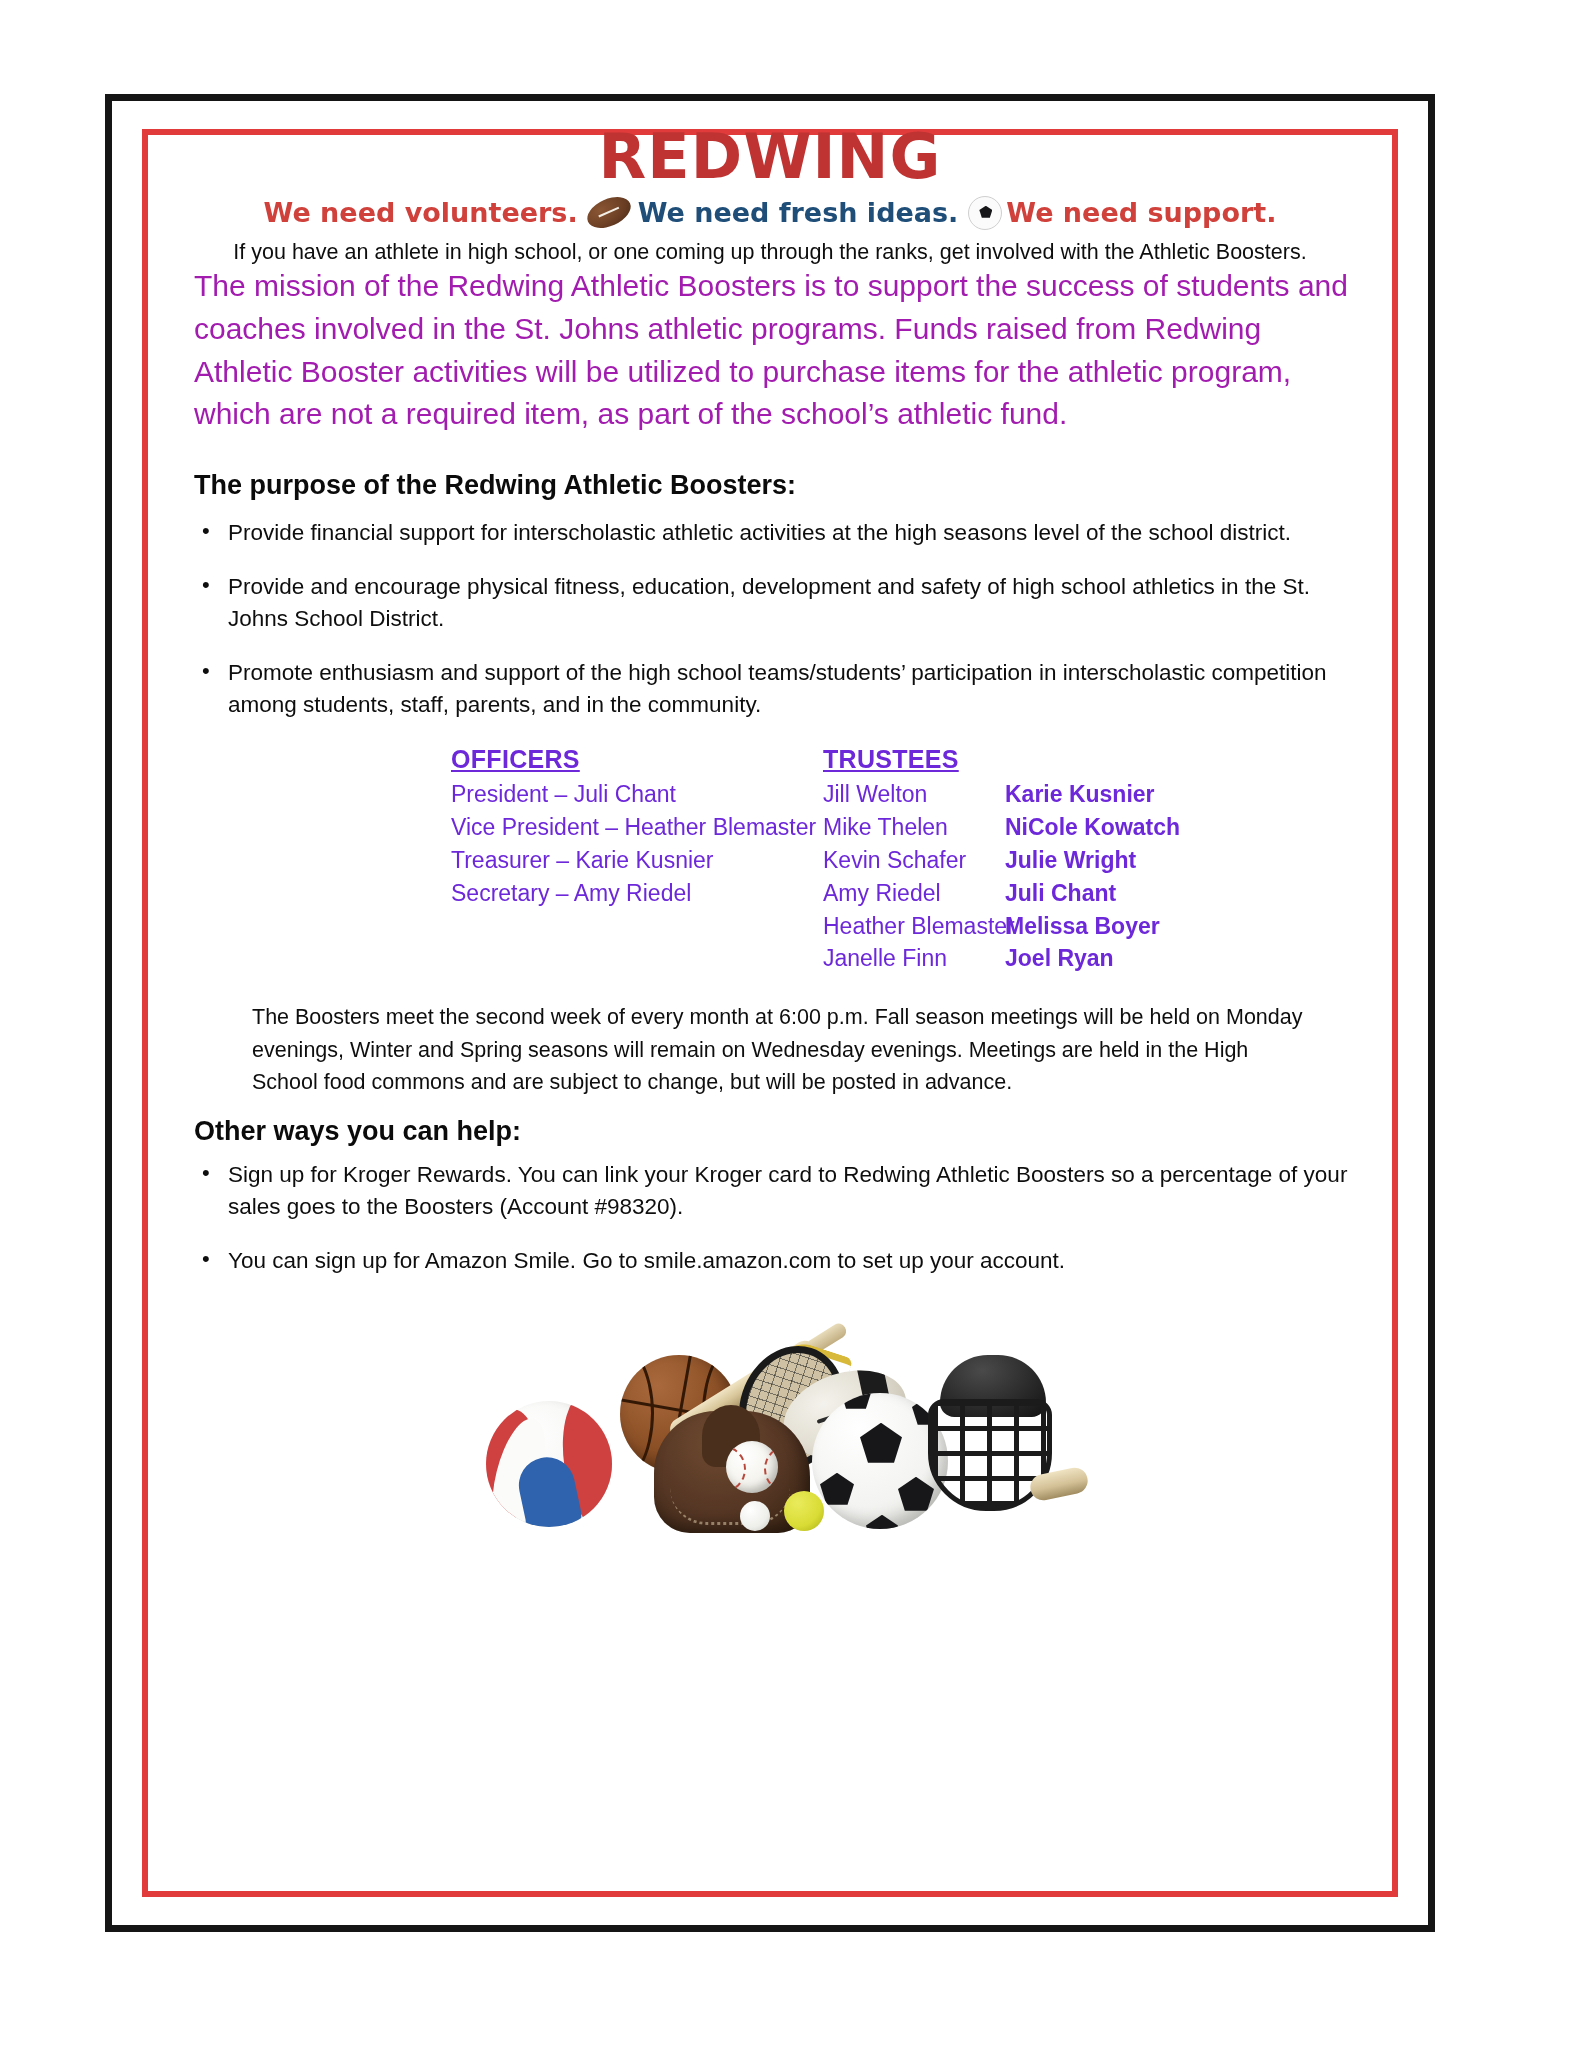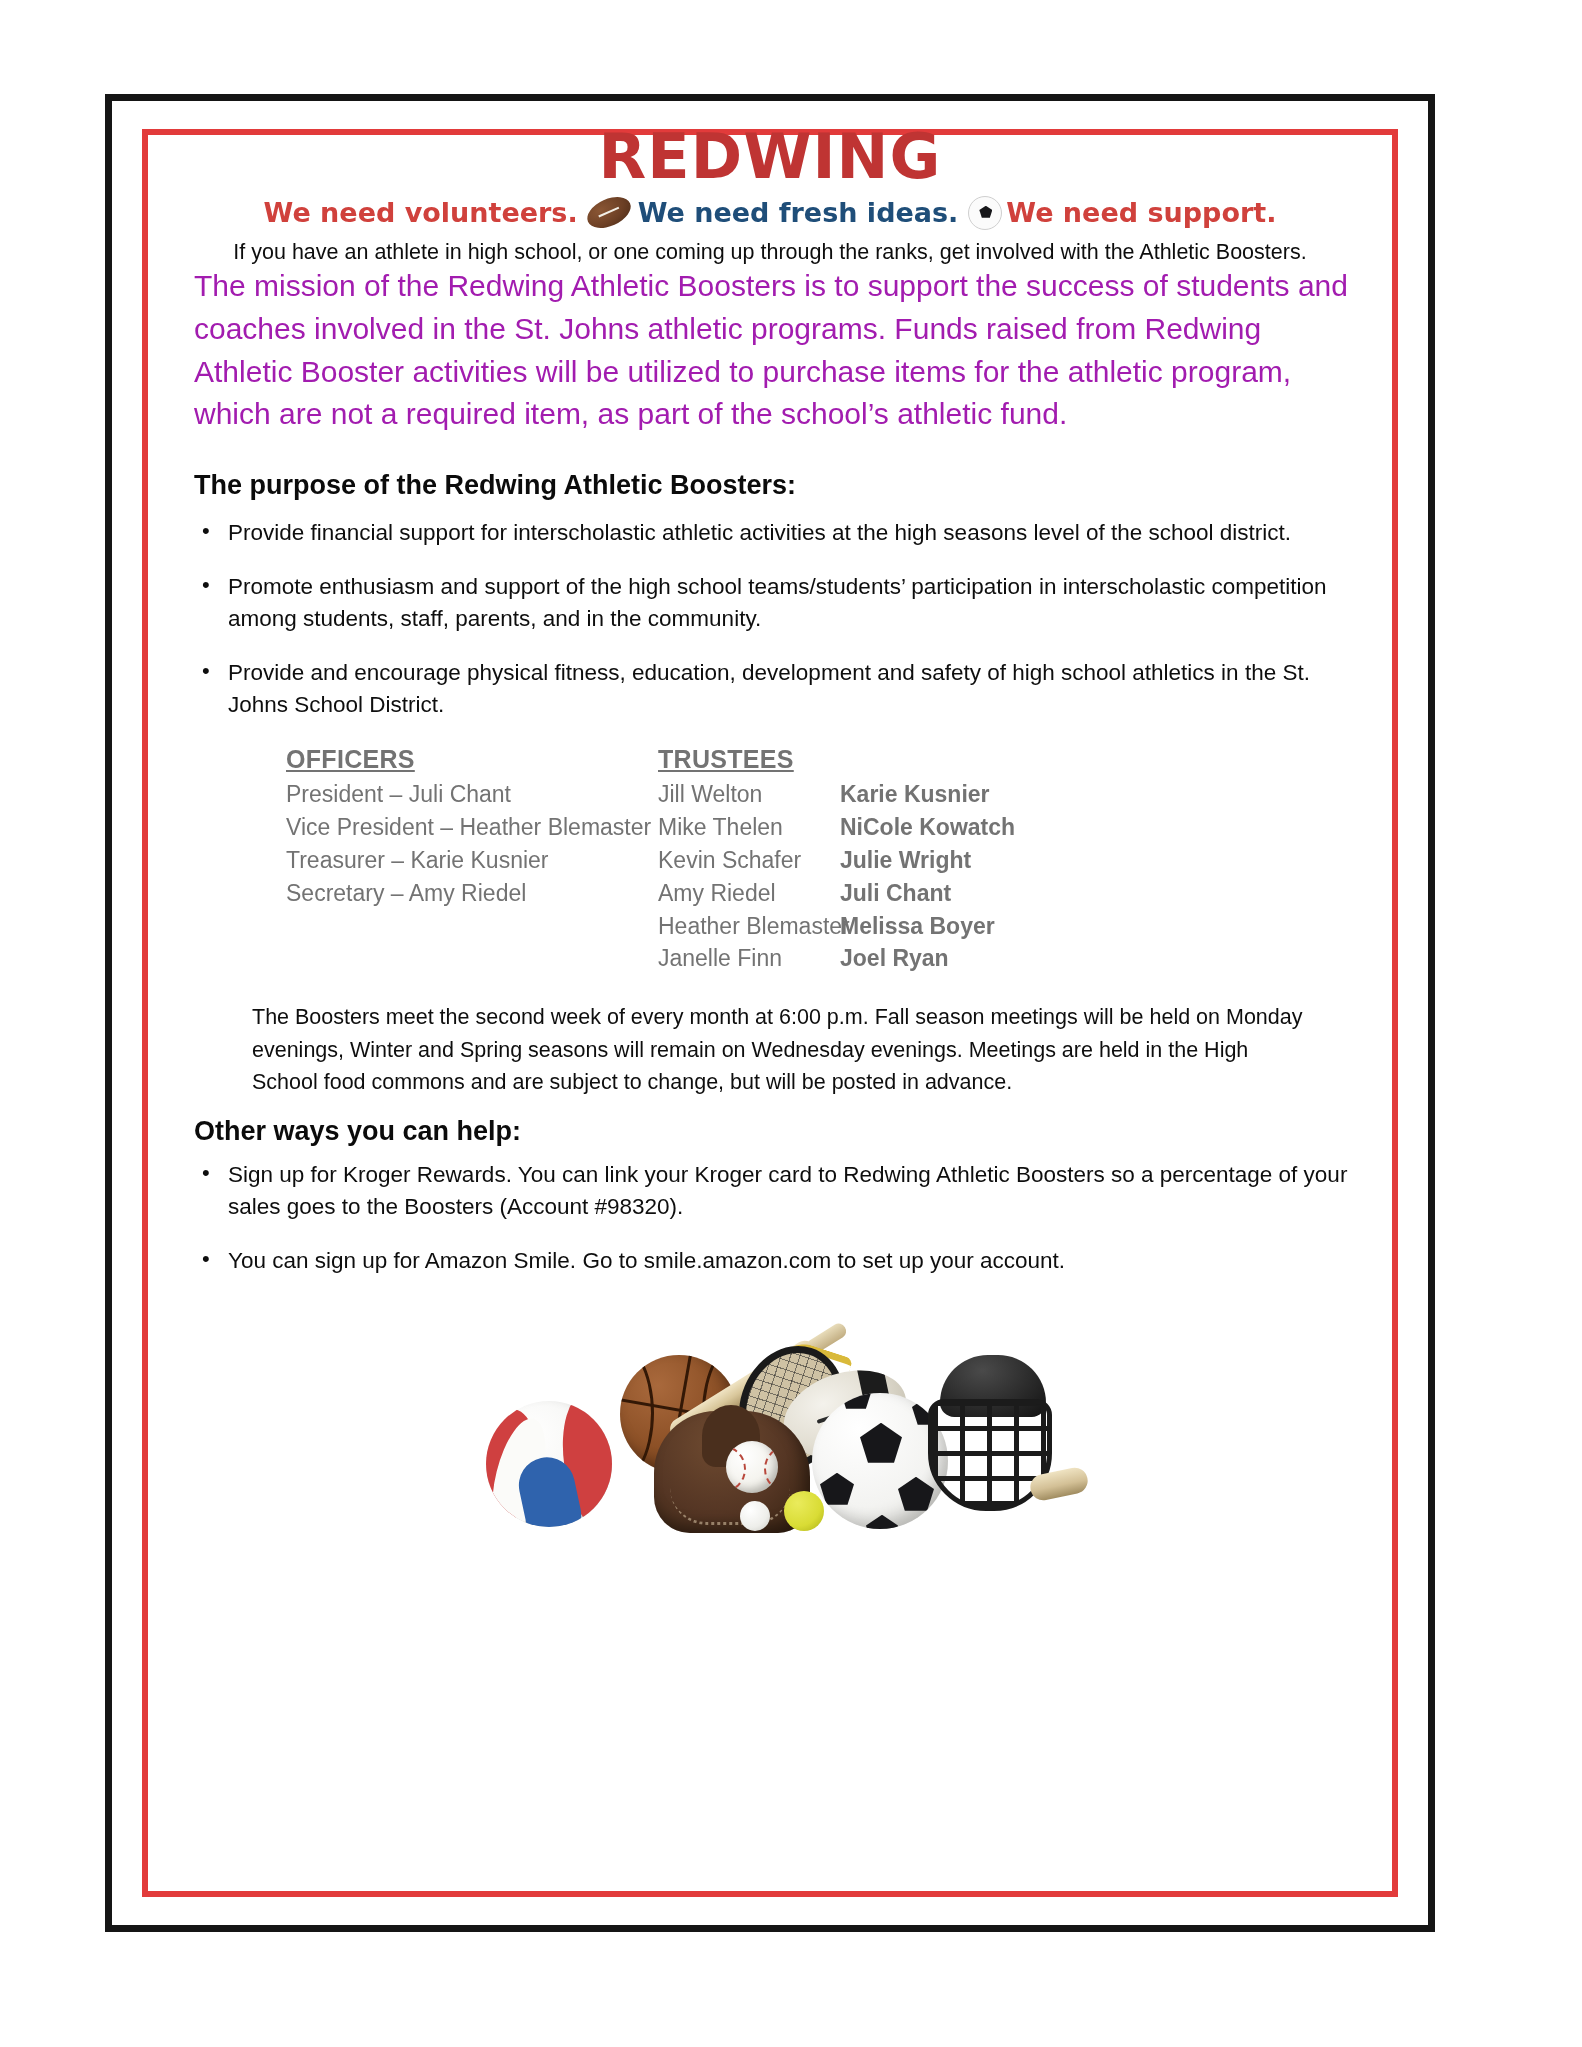--- a/index.html
+++ b/index.html
@@ -211,21 +211,22 @@
     font-size: 22px;
     color: #0e0e0e;
   }
 
   
   .roster {
     display: flex;
     margin-top: 24px;
     padding-left: 92px;
     font-size: 23px;
-    color: #737373;
+    color: #6d28d9;
+    justify-content: center;
   }
   .roster-col-officers { width: 372px; }
   .roster-col-trustees { display: flex; }
   .trustee-col-a { width: 182px; }
   .trustee-col-b { width: 180px; font-weight: bold; }
   .roster h3 {
     font-size: 25px;
     font-weight: bold;
     text-decoration: underline;
     margin-bottom: 4px;
@@ -499,22 +500,22 @@
 
       <div class="intro-line">If you have an athlete in high school, or one coming up through the ranks, get involved with the Athletic Boosters.</div>
 
       <div class="body-wrap">
 
         <p class="para">The mission of the Redwing Athletic Boosters is to support the success of students and coaches involved in the St. Johns athletic programs. Funds raised from Redwing Athletic Booster activities will be utilized to purchase items for the athletic program, which are not a required item, as part of the school’s athletic fund.</p>
 
         <h2 class="heading">The purpose of the Redwing Athletic Boosters:</h2>
         <ul class="bullets">
           <li>Provide financial support for interscholastic athletic activities at the high seasons level of the school district.</li>
+          <li>Provide and encourage physical fitness, education, development and safety of high school athletics in the St. Johns School District.</li>
           <li>Promote enthusiasm and support of the high school teams/students’ participation in interscholastic competition among students, staff, parents, and in the community.</li>
-          <li>Provide and encourage physical fitness, education, development and safety of high school athletics in the St. Johns School District.</li>
         </ul>
 
         <div class="roster">
           <div class="roster-col-officers">
             <h3>OFFICERS</h3>
             <div class="row">President – Juli Chant</div>
             <div class="row">Vice President – Heather Blemaster</div>
             <div class="row">Treasurer – Karie Kusnier</div>
             <div class="row">Secretary – Amy Riedel</div>
           </div>

